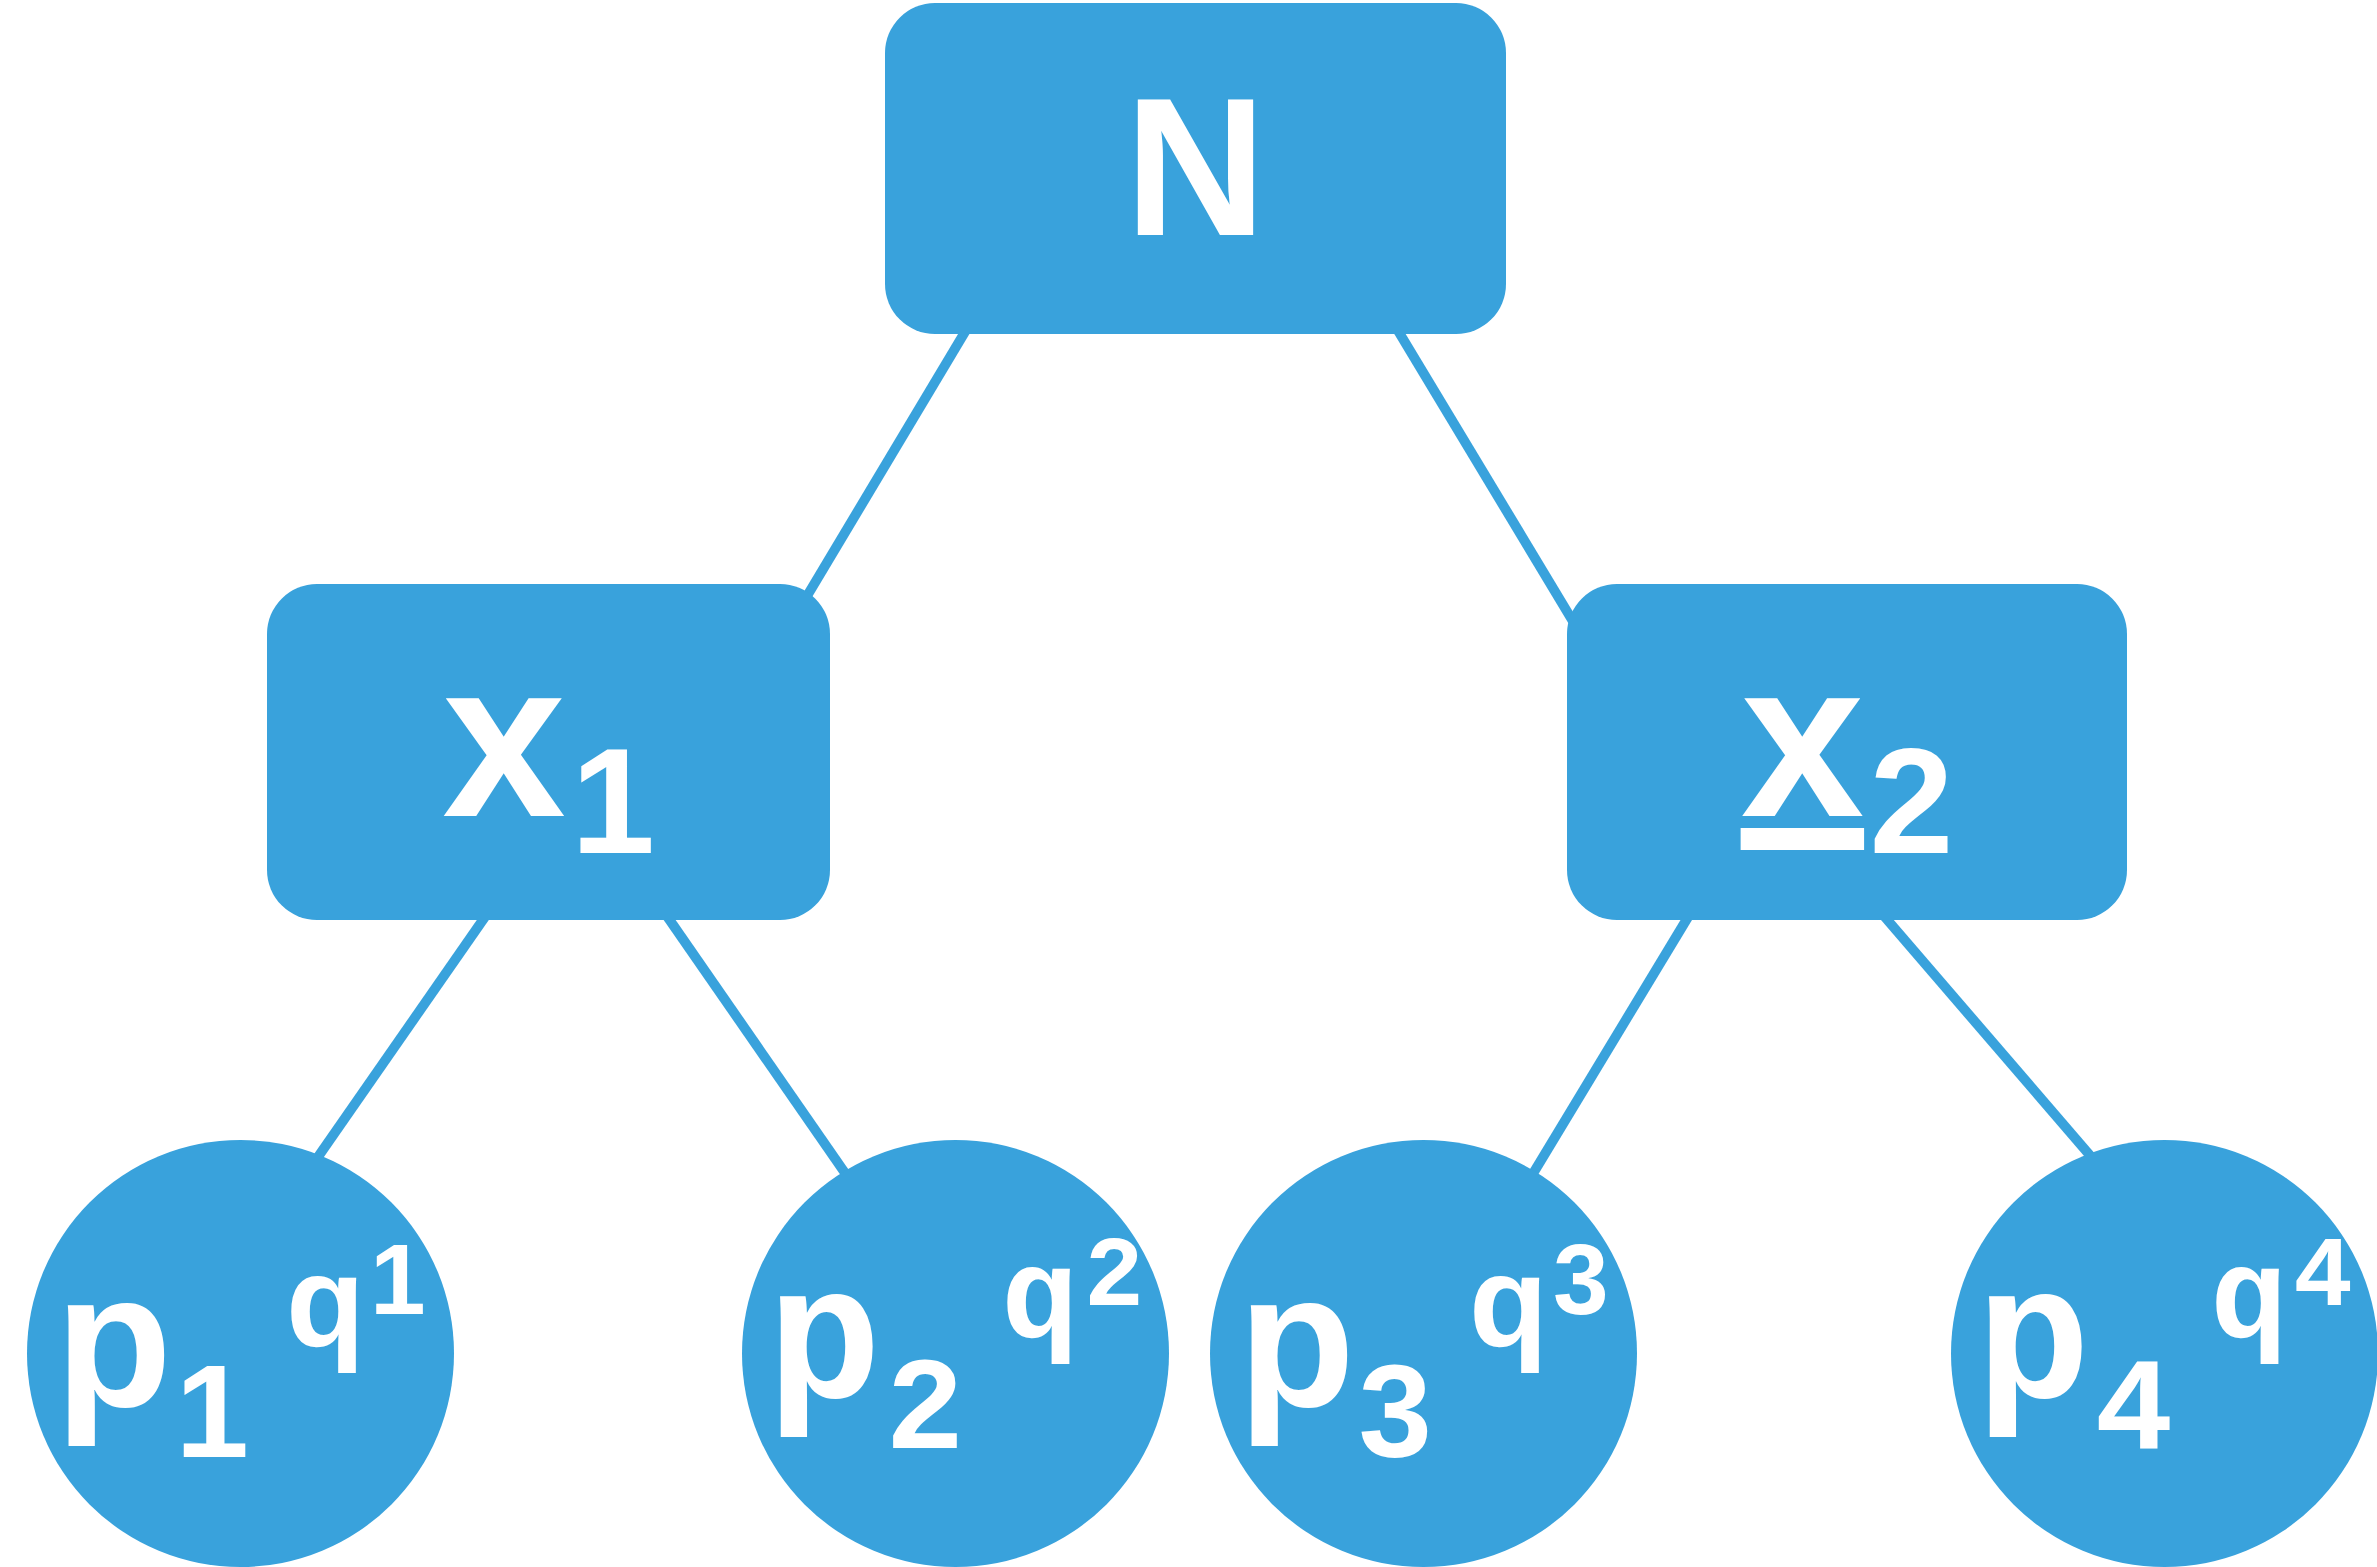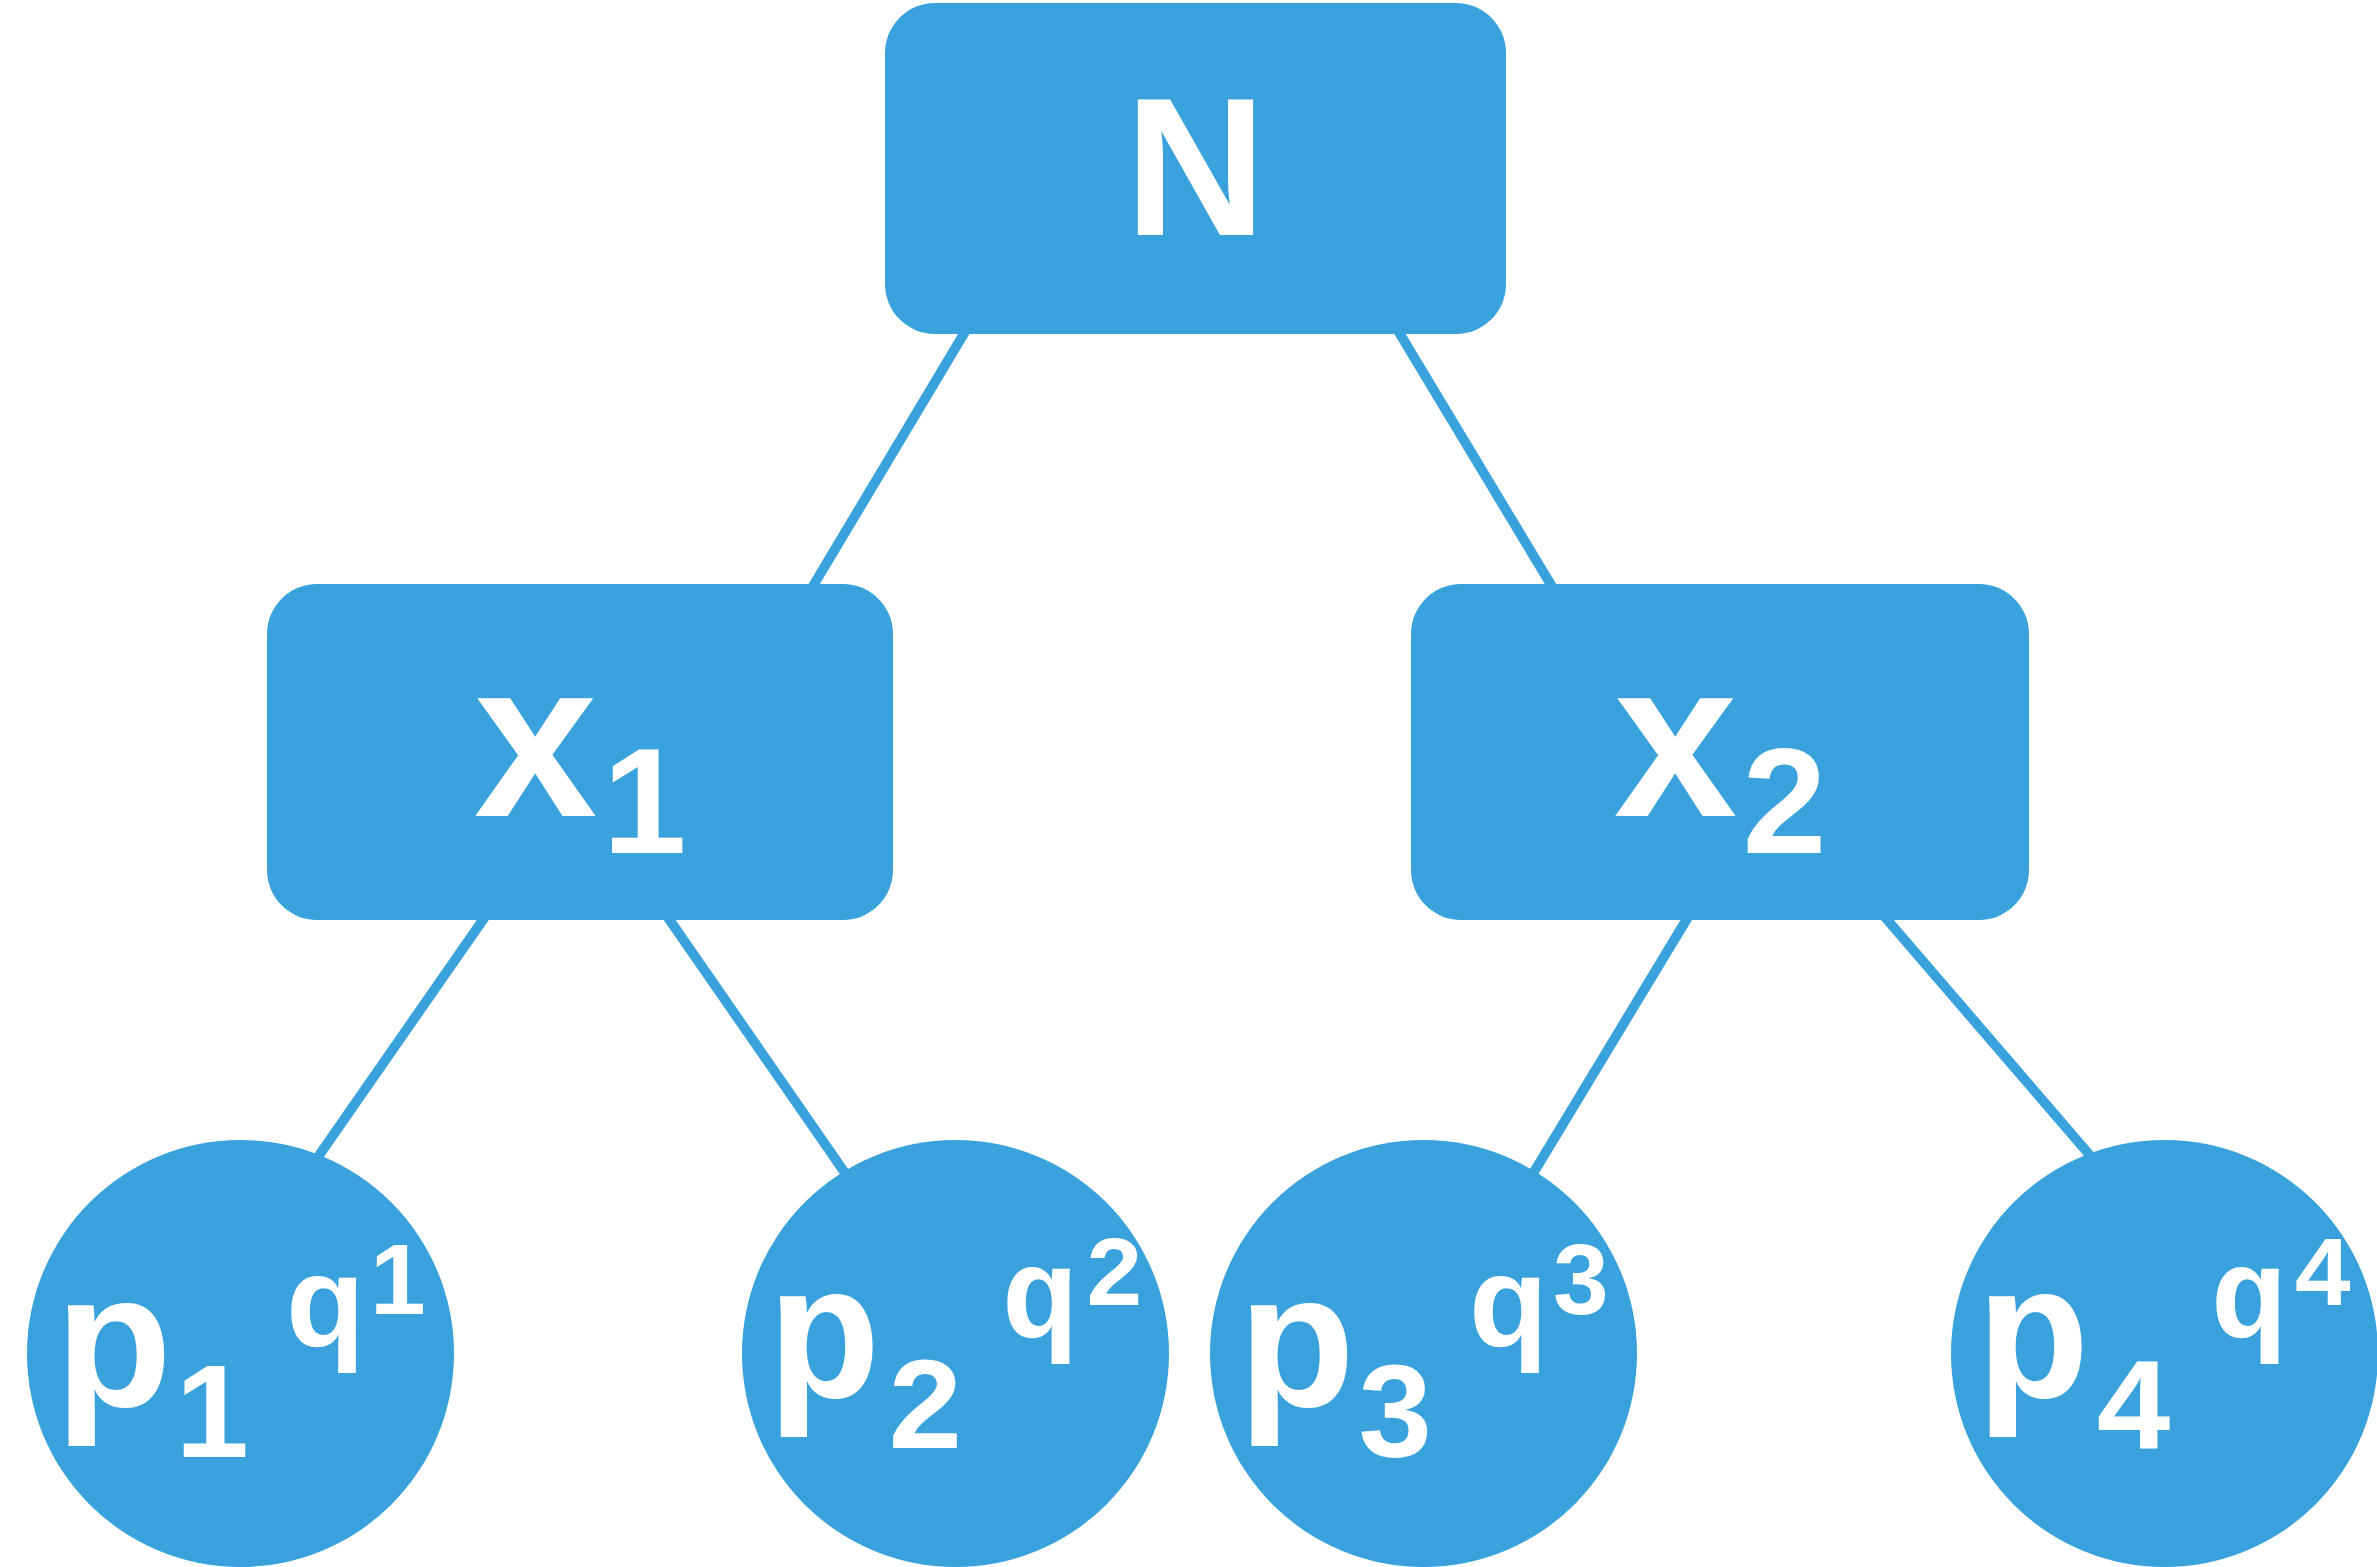--- a/index.html
+++ b/index.html
@@ -37,22 +37,22 @@
     justify-content:center;
     font-weight:700;
     user-select:none;
   }
   .rect{border-radius:50px;}
   .circle{border-radius:50%;width:427px;height:427px;top:1140px;align-items:center;}
 
   #node-n{left:885px;top:2.7px;width:621px;height:331px;}
   .nlabel{font-size:196px;line-height:1;}
 
-  #node-x1{left:267px;top:584px;width:626px;height:336px;}
-  #node-x2{left:1411px;top:584px;width:618px;height:336px;}
+  #node-x1{left:267px;top:584px;width:563px;height:336px;}
+  #node-x2{left:1567px;top:584px;width:560px;height:336px;text-decoration:underline;}
   .xlabel{font-size:222px;line-height:1;white-space:nowrap;}
   .xsub{font-size:151px;vertical-align:-37px;margin-left:5.3px;}
 
   #leaf-1{left:27px;}
   #leaf-2{left:742px;font-family:Liberation Mono, monospace;}
   #leaf-3{left:1210px;}
   #leaf-4{left:1951px;font-family:Liberation Mono, monospace;}
   .leaf-label{font-size:191px;line-height:1;white-space:nowrap;}
   .lpsub{font-size:132px;vertical-align:-51px;margin-left:3.6px;}
   .lq{font-size:129px;vertical-align:60px;margin-left:37px;}

